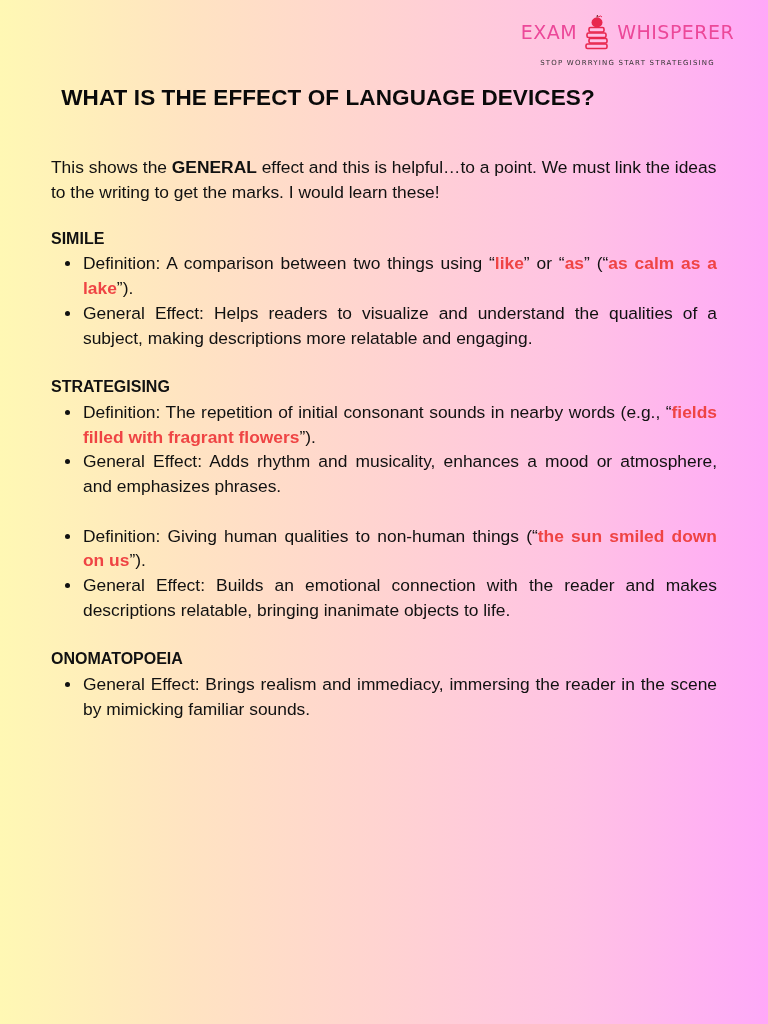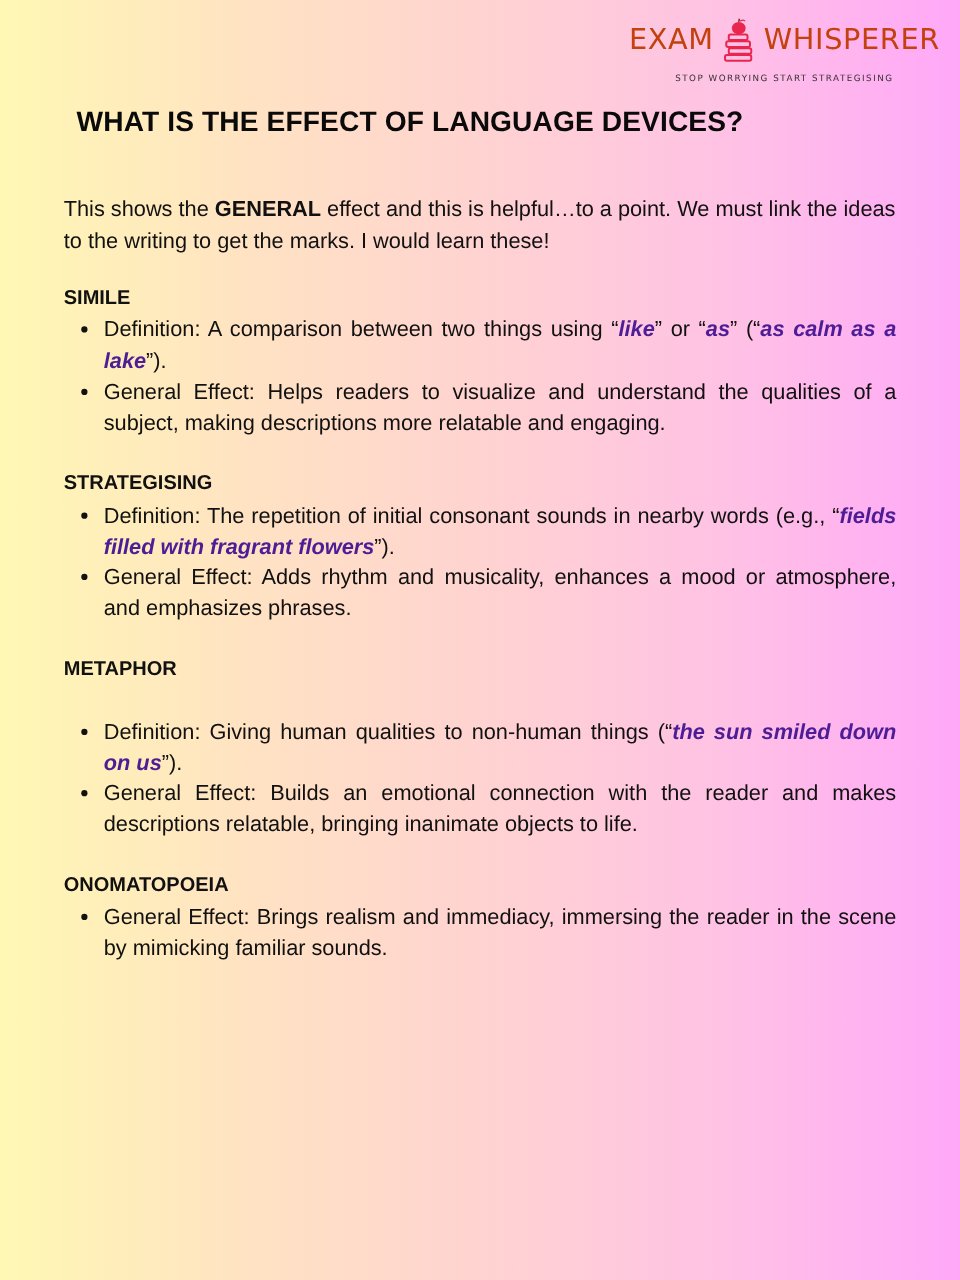--- a/index.html
+++ b/index.html
@@ -20,23 +20,23 @@
       text-align: center;
     }
     .logo-row {
       display: flex;
       align-items: center;
       justify-content: center;
       gap: 6px;
     }
     .logo-word {
       font-family: "DejaVu Sans", sans-serif;
-      font-size: 23px;
+      font-size: 19px;
       letter-spacing: 0.5px;
-      color: #c2410c;
+      color: #ec4899;
       font-weight: normal;
     }
     .logo-icon { width: 28px; height: 36px; display: inline-block; }
     .tagline {
       font-size: 7px;
       letter-spacing: 1.2px;
       color: #333;
       margin-top: 9px;
       font-family: "DejaVu Sans", sans-serif;
     }
@@ -81,23 +81,22 @@
       content: "";
       position: absolute;
       left: -18px;
       top: 10px;
       width: 5px;
       height: 5px;
       background: #111;
       border-radius: 50%;
     }
     .ex {
-      color: #4c1d95;
+      color: #ef4444;
       font-weight: bold;
-      font-style: italic;
     }
   </style>
 </head>
 <body>
 
 <div class="logo">
   <div class="logo-row">
     <span class="logo-word">EXAM</span>
     <span class="logo-icon">
       <svg width="28" height="36" viewBox="0 0 28 36">
@@ -129,21 +128,20 @@
         </ul>
       </div>
       <div class="section">
         <p class="section-head">STRATEGISING</p>
         <ul>
           <li><span>Definition: The repetition of initial consonant sounds in nearby words (e.g., “</span><span class="ex">fields filled with fragrant flowers</span><span>”).</span></li>
           <li>General Effect: Adds rhythm and musicality, enhances a mood or atmosphere, and emphasizes phrases.</li>
         </ul>
       </div>
       <div class="section">
-        <p class="section-head">METAPHOR</p>
         <ul>
         </ul>
       </div>
       <div class="section">
         <ul>
           <li><span>Definition: Giving human qualities to non-human things (“</span><span class="ex">the sun smiled down on us</span><span>”).</span></li>
           <li>General Effect: Builds an emotional connection with the reader and makes descriptions relatable, bringing inanimate objects to life.</li>
         </ul>
       </div>
       <div class="section">

